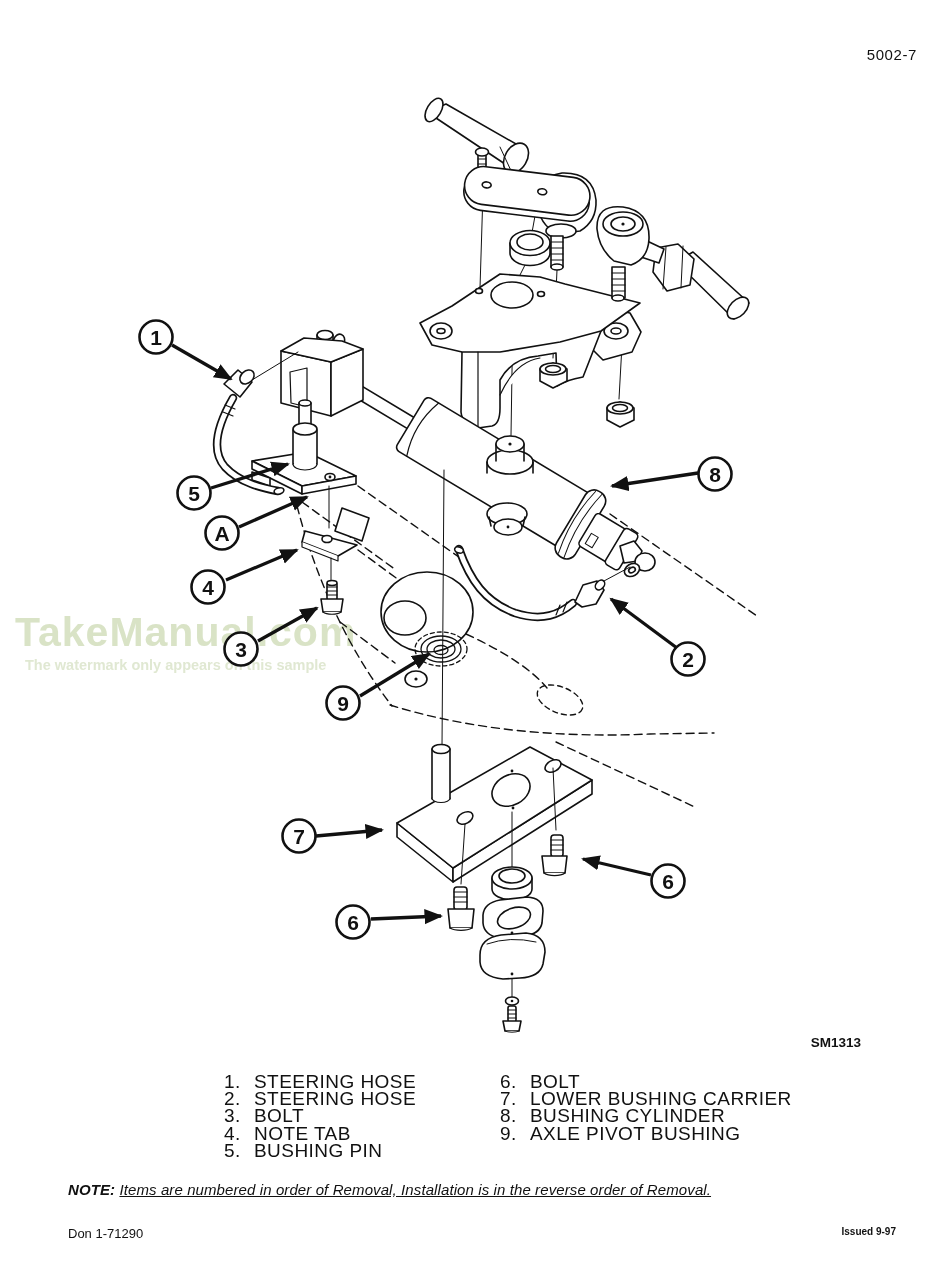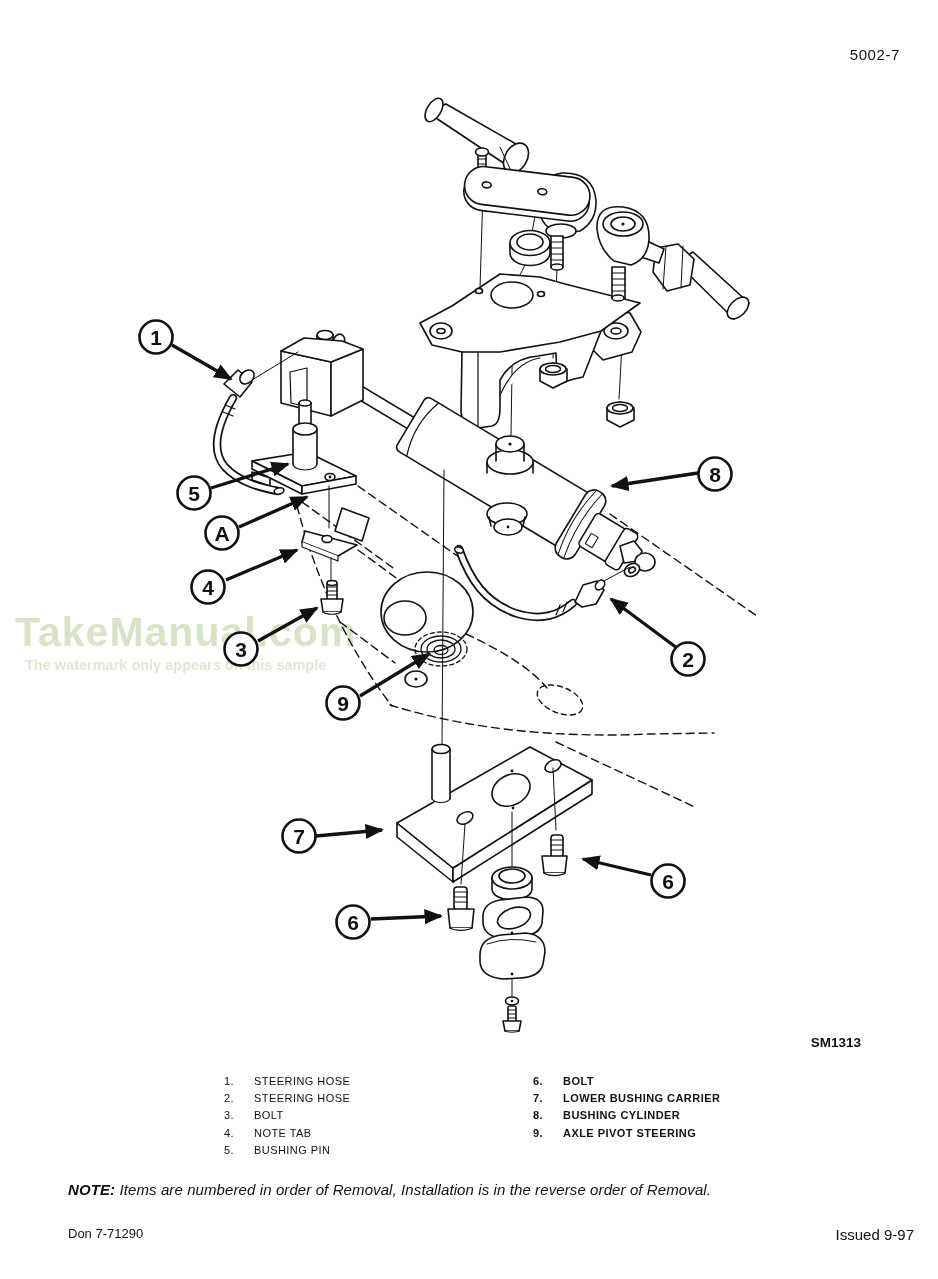--- a/index.html
+++ b/index.html
@@ -1,29 +1,29 @@
 <!DOCTYPE html>
 <html><head>
 <meta charset="utf-8">
 <style>
   html,body{margin:0;padding:0;background:#e8e8e8;}
   #page{position:relative;width:938px;height:1279px;background:#ffffff;overflow:hidden;
         font-family:"Liberation Sans", sans-serif;color:#111;}
   #diagram-svg{position:absolute;left:0;top:0;z-index:1;}
   .ovl{position:absolute;z-index:2;}
-  #page-number{right:38px;top:46px;font-size:15px;letter-spacing:.6px;}
-  .plist{top:1073px;font-size:11px;letter-spacing:.45px;line-height:17.2px;white-space:nowrap;}
+  #page-number{right:21px;top:46px;font-size:15px;letter-spacing:.6px;}
+  .plist{top:1073px;font-size:19px;letter-spacing:.45px;line-height:17.2px;white-space:nowrap;}
   #plist-left{left:224px;}
-  #plist-right{left:533px;font-weight:bold;}
+  #plist-right{left:500px;}
   .pnum{display:inline-block;width:30px;}
   #note-line{left:68px;top:1181px;font-size:15px;letter-spacing:.1px;}
   #note-line .note-label{font-weight:bold;font-style:italic;}
-  #note-line .note-text{font-style:italic;}
+  #note-line .note-text{font-style:italic;text-decoration:underline;}
   #footer-left{left:68px;top:1226px;font-size:13px;}
-  #footer-right{right:24px;top:1226px;font-size:15px;}
+  #footer-right{right:42px;top:1226px;font-size:10px;font-weight:bold;}
   .wm-title{font-weight:bold;}
   svg text{font-family:"Liberation Sans", sans-serif;}
   .co-num{font-size:21px;font-weight:bold;}
   .sm-code{font-size:13.5px;font-weight:bold;}
 </style>
 </head>
 <body>
 
 <div id="page">
 
@@ -350,23 +350,23 @@
     <div><span class="pnum">1.</span><span>STEERING HOSE</span></div>
     <div><span class="pnum">2.</span><span>STEERING HOSE</span></div>
     <div><span class="pnum">3.</span><span>BOLT</span></div>
     <div><span class="pnum">4.</span><span>NOTE TAB</span></div>
     <div><span class="pnum">5.</span><span>BUSHING PIN</span></div>
   </div>
   <div class="ovl plist" id="plist-right">
     <div><span class="pnum">6.</span><span>BOLT</span></div>
     <div><span class="pnum">7.</span><span>LOWER BUSHING CARRIER</span></div>
     <div><span class="pnum">8.</span><span>BUSHING CYLINDER</span></div>
-    <div><span class="pnum">9.</span><span>AXLE PIVOT STEERING</span></div>
+    <div><span class="pnum">9.</span><span>AXLE PIVOT BUSHING</span></div>
   </div>
 
   <div class="ovl" id="note-line">
     <span class="note-label">NOTE:</span>
     <span class="note-text">Items are numbered in order of Removal, Installation is in the reverse order of Removal.</span>
   </div>
 
-  <div class="ovl" id="footer-left">Don 7-71290</div>
+  <div class="ovl" id="footer-left">Don 1-71290</div>
   <div class="ovl" id="footer-right">Issued 9-97</div>
 </div>
 
 </body></html>

